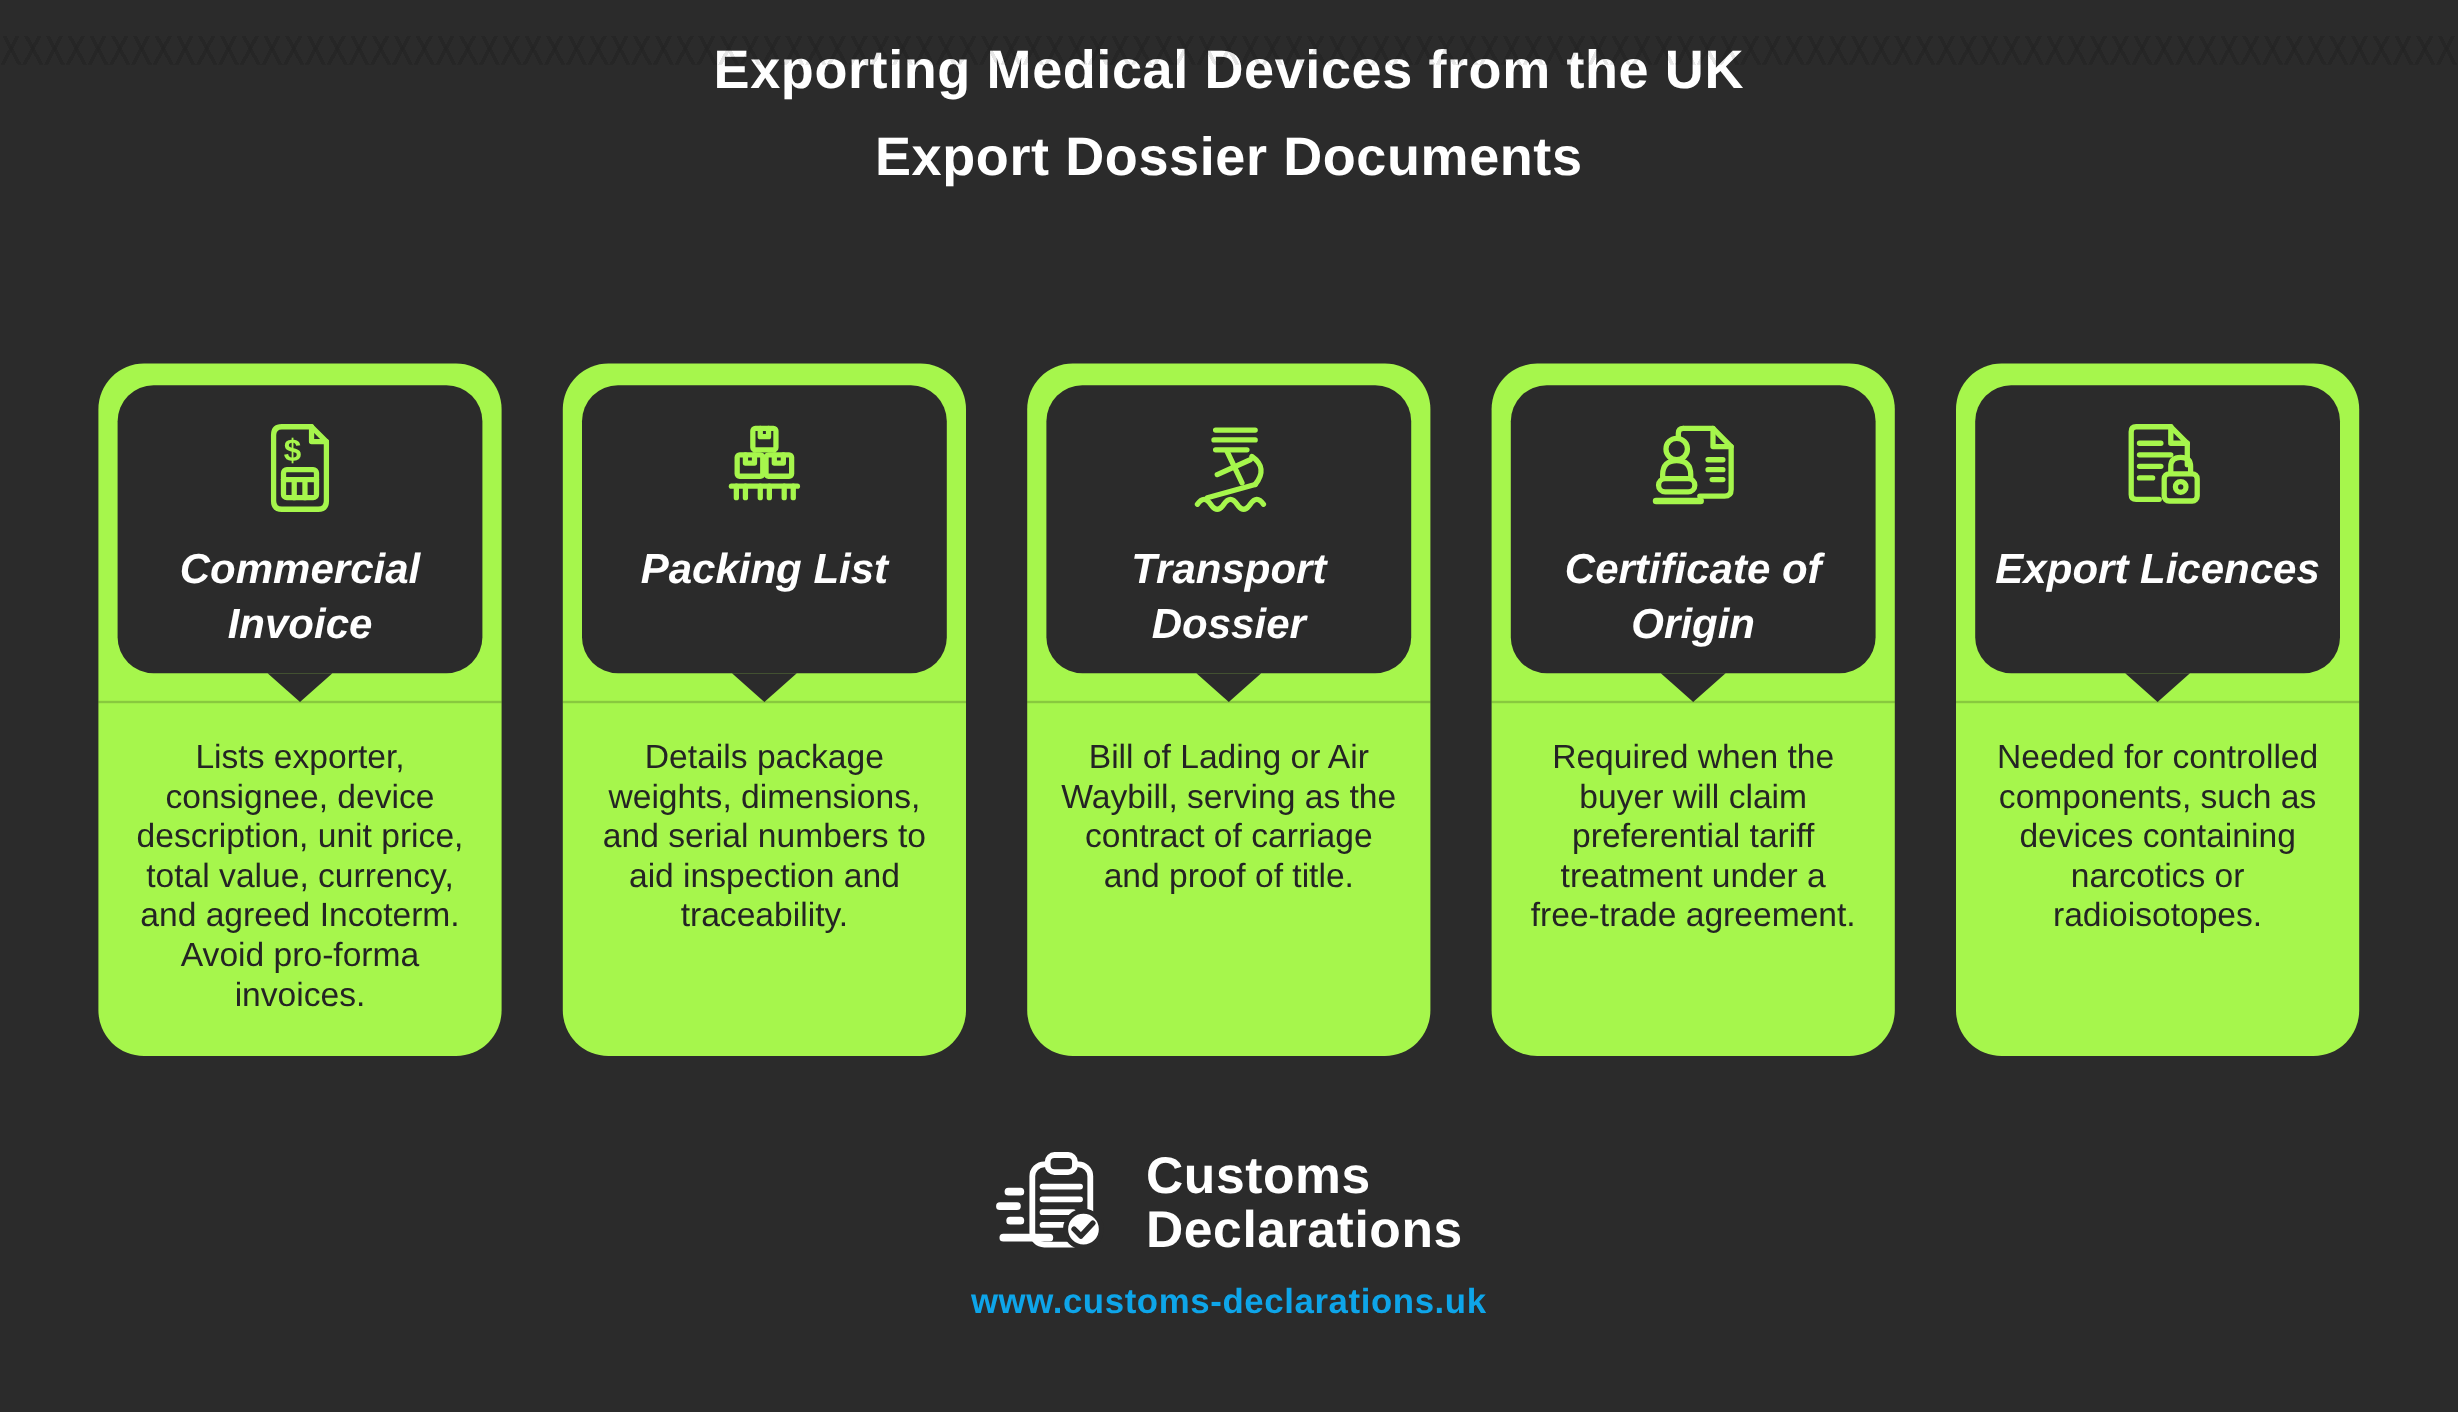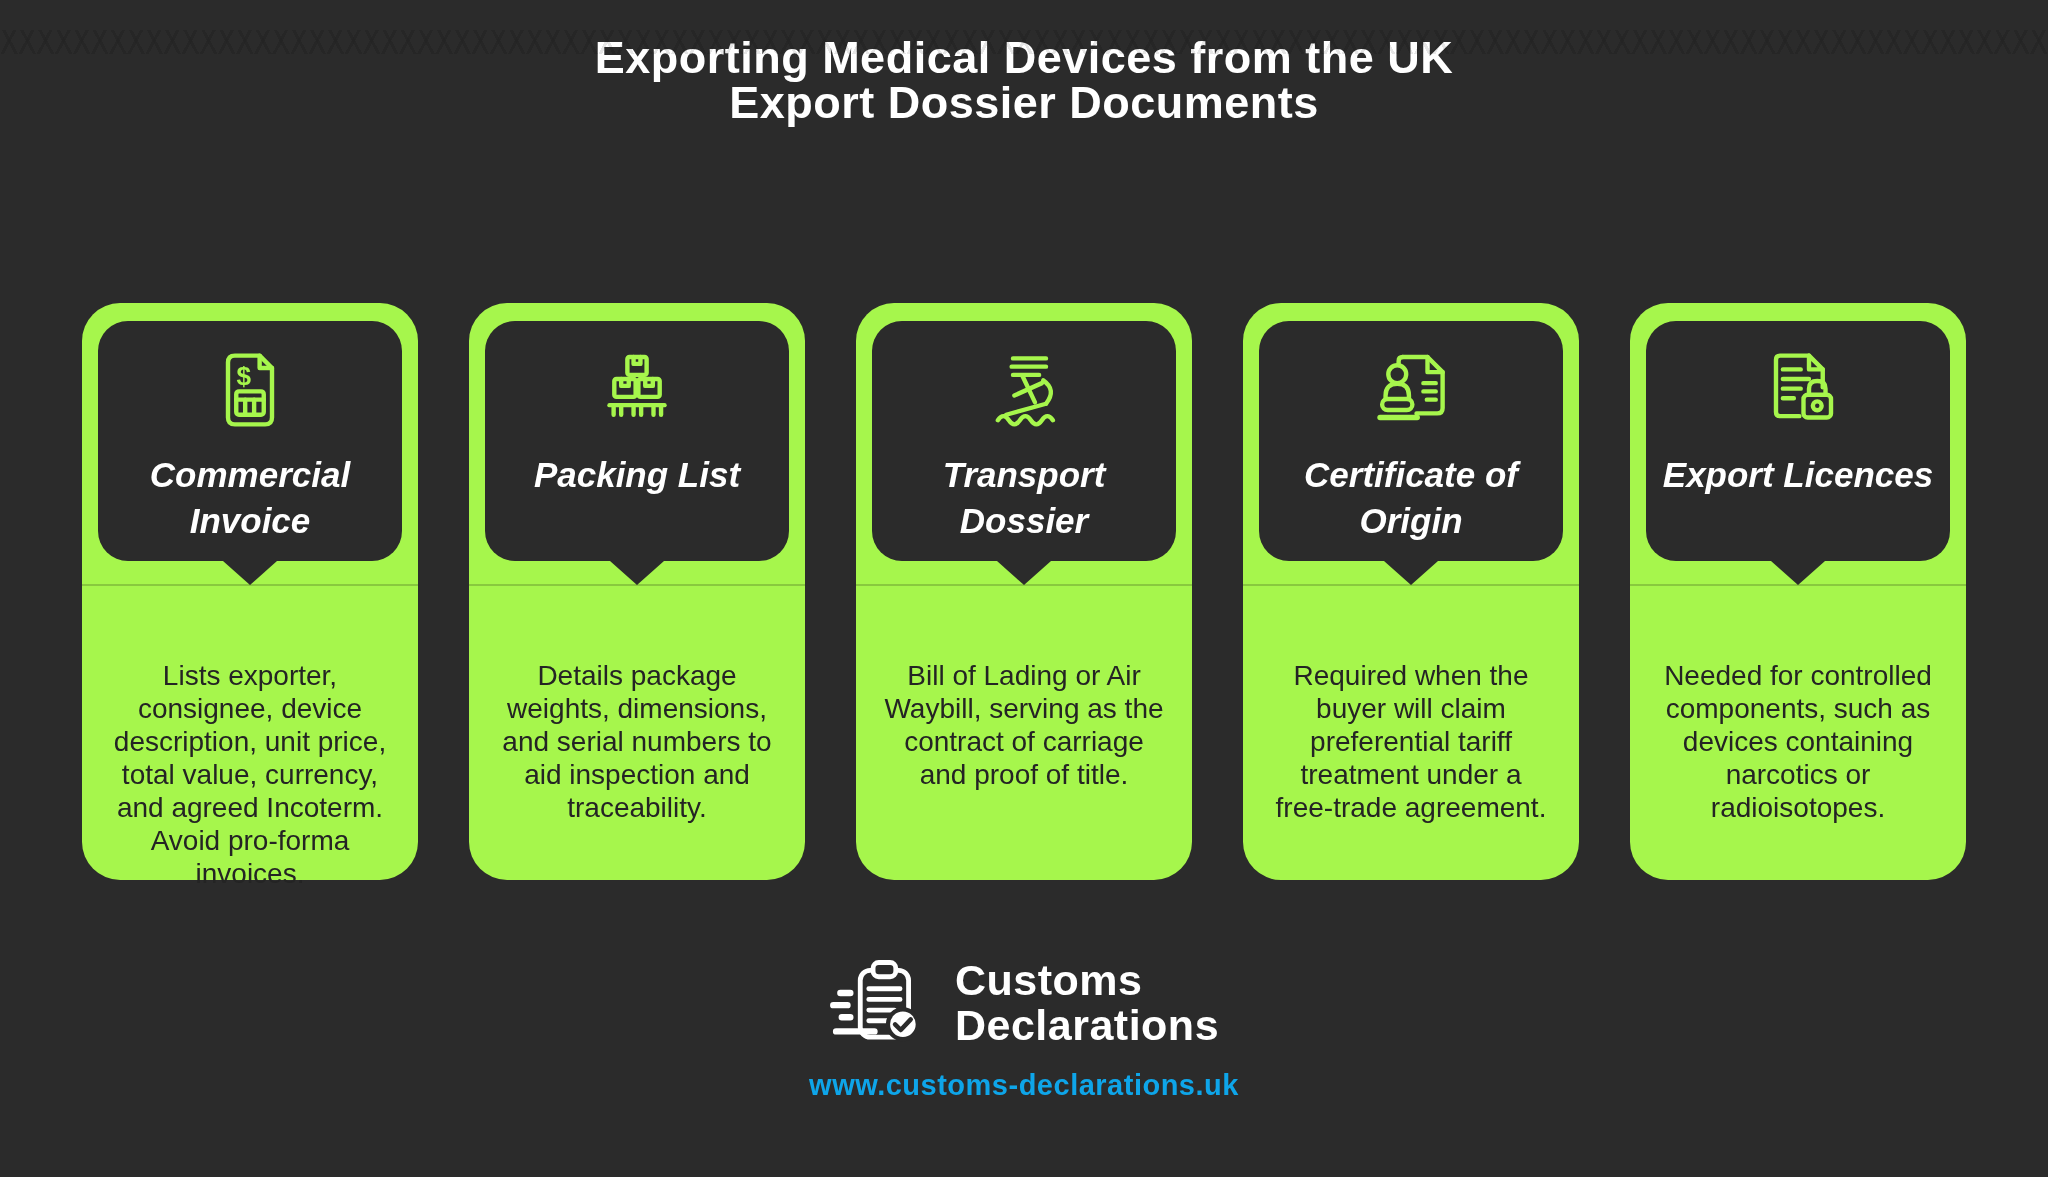--- a/index.html
+++ b/index.html
@@ -15,21 +15,21 @@
     background:
       repeating-linear-gradient(62deg, transparent 0 13px, rgba(0,0,0,0.55) 13px 16px),
       repeating-linear-gradient(-62deg, transparent 0 13px, rgba(0,0,0,0.55) 13px 16px);
     opacity:0.18;
   }
   .titles { text-align:center; padding-top:35px; }
   .title-line {
     color:#ffffff; font-weight:700; font-size:45px; line-height:1.0;
     letter-spacing:0.5px;
   }
-  .title-line + .title-line { }
+  .title-line + .title-line { margin-top:28px; }
 
   .cards-row {
     position:absolute; left:0; top:303px; width:100%;
     display:flex; justify-content:center; gap:51px;
   }
   .card {
     width:336px; height:577px; background:var(--green);
     border-radius:38px; position:relative; flex:0 0 auto;
   }
   .card-header {
@@ -52,21 +52,20 @@
   }
   .separator-line {
     position:absolute; top:281px; left:0; right:0; height:2px;
     background:rgba(0,0,0,0.18);
   }
   .card-body {
     position:absolute; top:311px; left:0; right:0;
     padding:0 25px;
     color:#242424; font-size:28px; font-weight:500; line-height:1.18;
     text-align:center;
-    margin-top:45px;
   }
 
   .footer { position:absolute; top:955px; left:0; width:100%; text-align:center; }
   .brand-row {
     display:flex; align-items:center; justify-content:center; gap:18px;
   }
   .brand-logo { width:108px; height:96px; flex:0 0 auto; }
   .brand-text {
     text-align:left; color:#ffffff; font-weight:700; font-size:43px; line-height:1.04;
     letter-spacing:0.5px;

